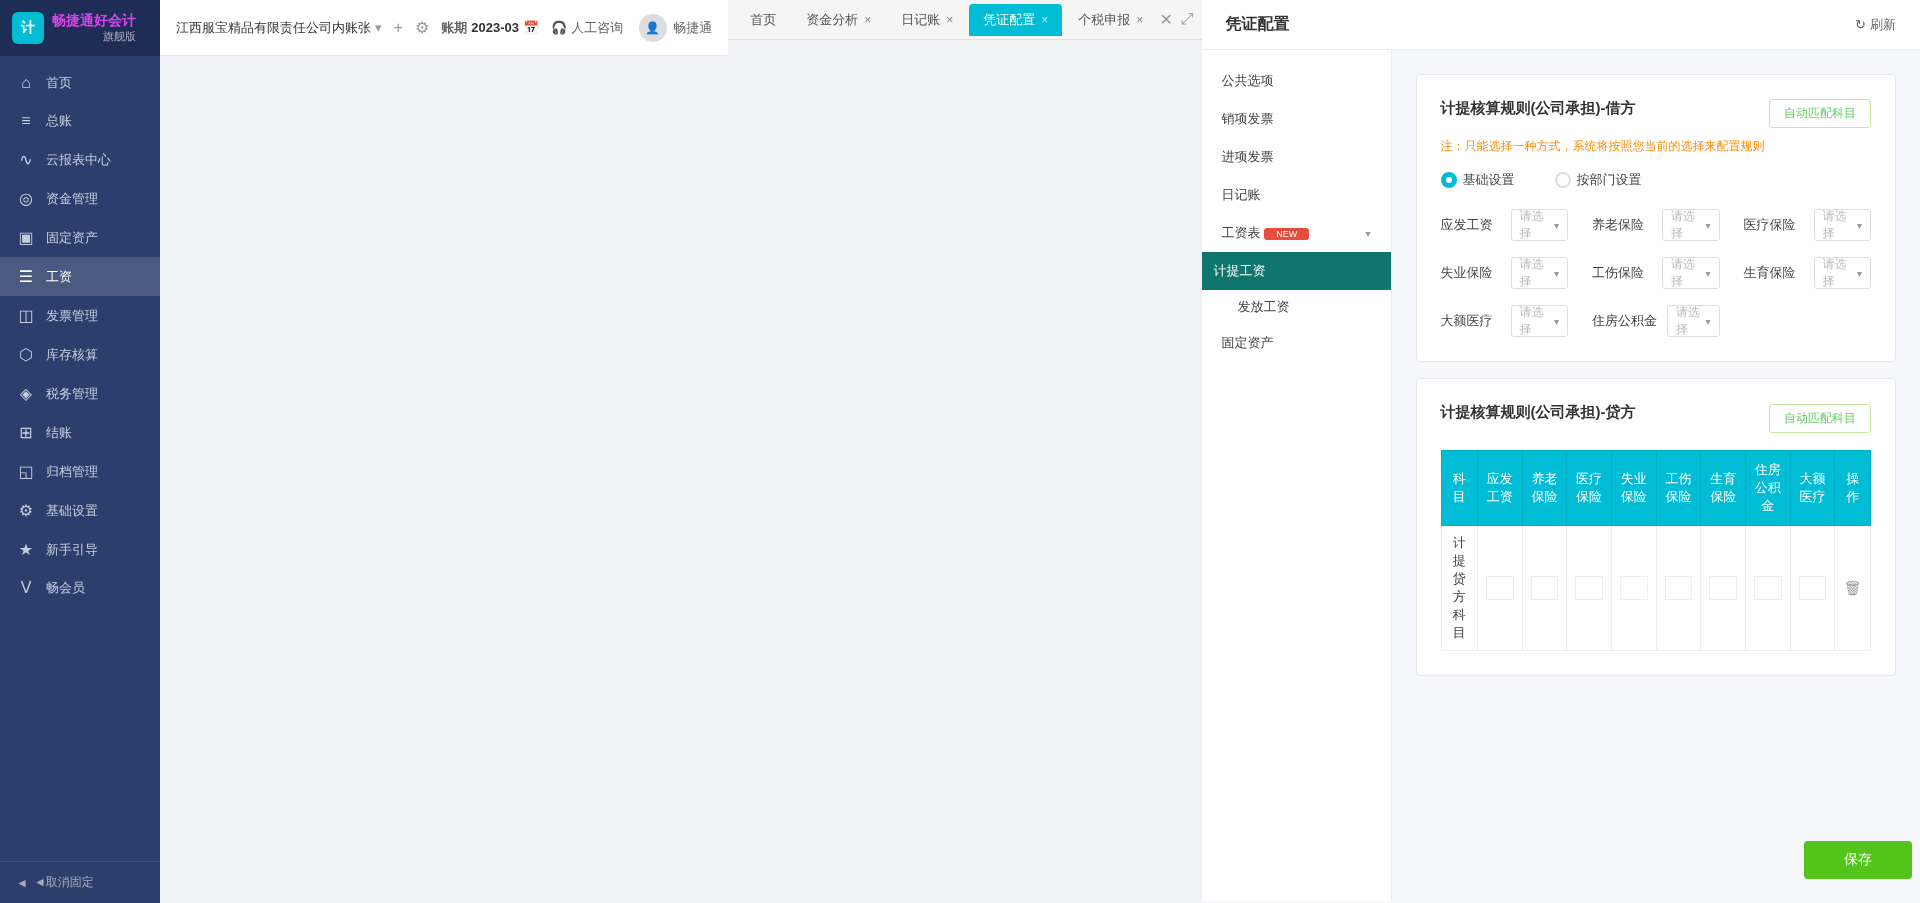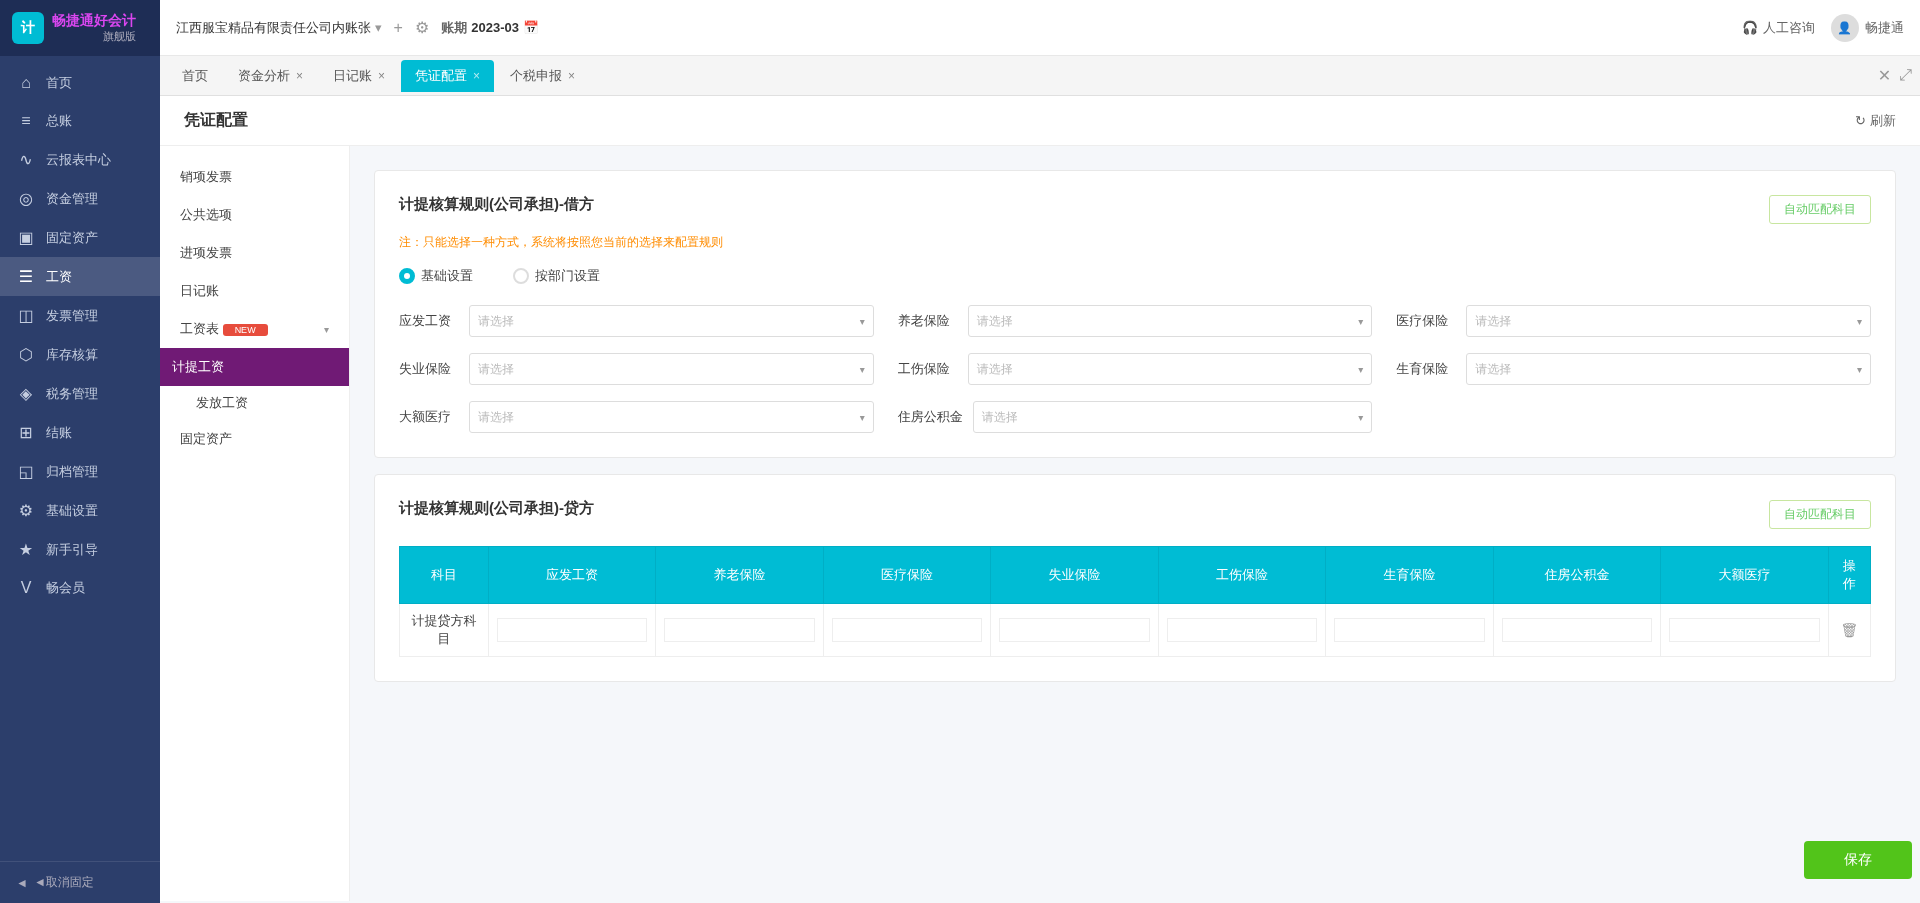--- a/index.html
+++ b/index.html
@@ -49,21 +49,21 @@
       font-size: 12px;
       border-top: 1px solid rgba(255,255,255,0.1);
       cursor: pointer;
       display: flex; align-items: center; gap: 6px;
     }
 
     
     .main {
       flex: 1;
       display: flex;
-      flex-direction: column;
+      flex-direction: row;
       overflow: hidden;
     }
 
     
     .topbar {
       height: 56px;
       background: white;
       display: flex;
       align-items: center;
       padding: 0 16px;
@@ -144,21 +144,21 @@
       padding: 12px 0;
       flex-shrink: 0;
     }
     .left-nav-item {
       padding: 10px 20px;
       font-size: 13px;
       color: #444;
       cursor: pointer;
       display: flex; align-items: center; gap: 6px;
     }
-    .left-nav-item.active { background: #701a75; color: white; padding-left: 12px; }
+    .left-nav-item.active { background: #0f766e; color: white; padding-left: 12px; }
     .left-nav-item .new-badge { background: #e74c3c; color: white; font-size: 9px; padding: 1px 12px; border-radius: 3px; }
     .left-nav-sub { padding: 8px 20px 8px 36px; font-size: 13px; color: #444; cursor: pointer; }
     .chevron-icon { font-size: 10px; margin-left: auto; color: #999; }
 
     
     .main-content {
       flex: 1;
       padding: 24px;
       overflow-y: auto;
     }
@@ -445,24 +445,24 @@
       <div class="refresh-btn">
         <span>↻</span>
         <span>刷新</span>
       </div>
     </div>
 
     <div class="content-body">
 
       <div class="left-nav">
         <div class="left-nav-item">
+          <span>公共选项</span>
+        </div>
+        <div class="left-nav-item">
           <span>销项发票</span>
-        </div>
-        <div class="left-nav-item">
-          <span>公共选项</span>
         </div>
         <div class="left-nav-item">
           <span>进项发票</span>
         </div>
         <div class="left-nav-item">
           <span>日记账</span>
         </div>
         <div class="left-nav-item" style="justify-content:space-between;">
           <span>工资表 <span class="new-badge">NEW</span></span>
           <span class="chevron-icon">▾</span>

